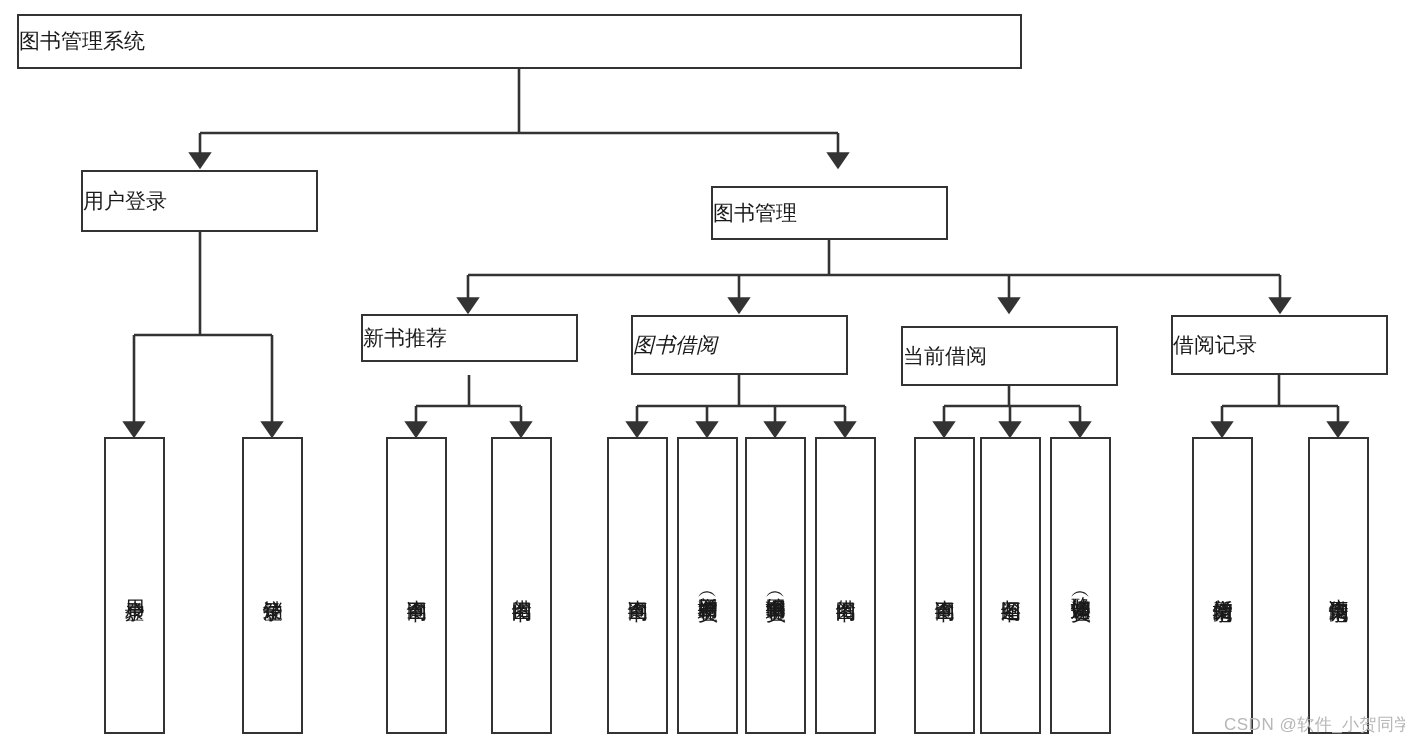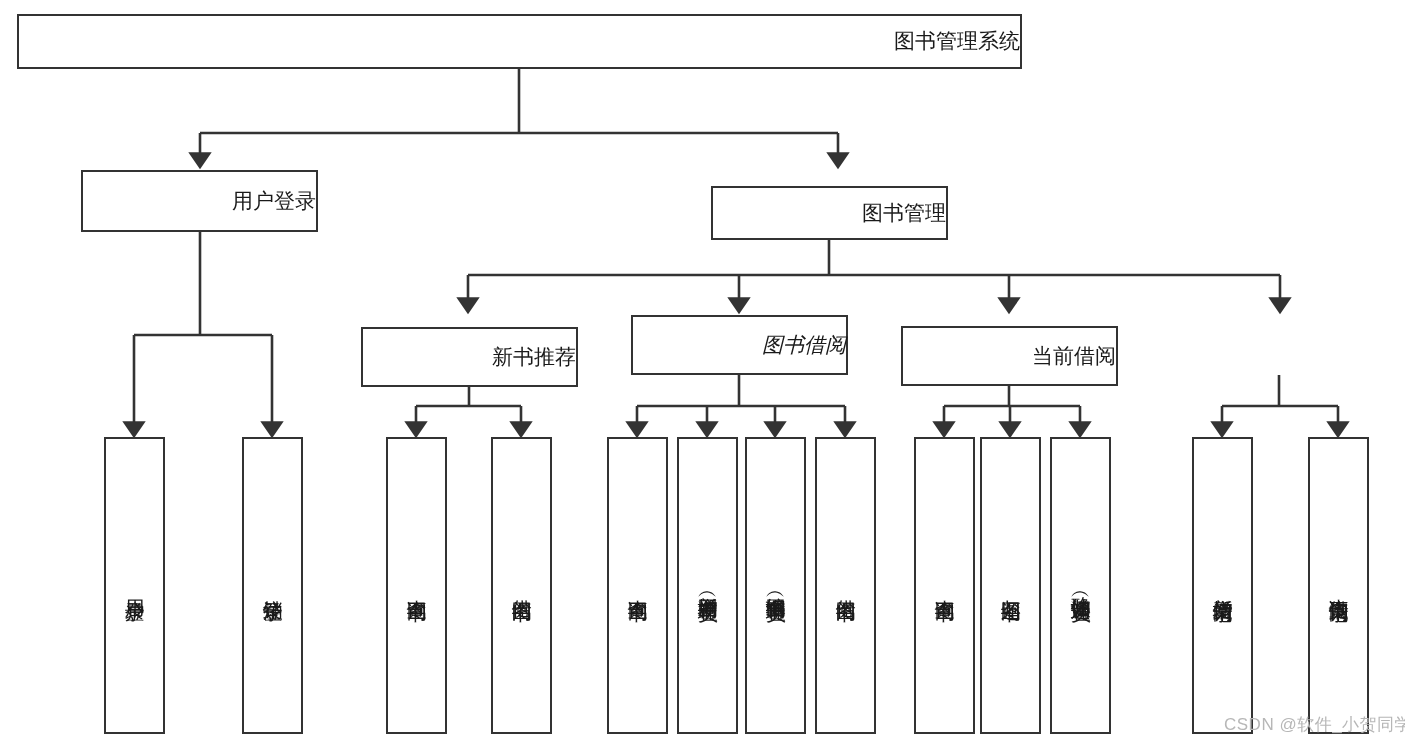--- a/index.html
+++ b/index.html
@@ -22,21 +22,21 @@
     width: 1405px;
     height: 747px;
   }
   .node {
     position: absolute;
     box-sizing: border-box;
     background: #ffffff;
     border: 2px solid #333333;
     display: flex;
     align-items: center;
-    justify-content: flex-end;
+    justify-content: flex-start;
     text-align: center;
     color: #1a1a1a;
   }
   .node-label {
     color: #1a1a1a;
     letter-spacing: 0px;
     line-height: 1.15;
   }
   .node.horizontal .node-label {
     font-size: 21px;
@@ -121,28 +121,31 @@
     <span class="node-label">图书管理系统</span>
   </div>
 
   <div class="node horizontal" style="left:81px; top:170px; width:237px; height:62px;">
     <span class="node-label">用户登录</span>
   </div>
   <div class="node horizontal" style="left:711px; top:186px; width:237px; height:54px;">
     <span class="node-label">图书管理</span>
   </div>
 
-  <div class="node horizontal" style="left:361px; top:327px; width:217px; height:60px;">
+  <div class="node horizontal" style="left:361px; top:314px; width:217px; height:48px;">
     <span class="node-label">新书推荐</span>
   </div>
   <div class="node horizontal" style="left:631px; top:315px; width:217px; height:60px;font-style:italic;">
     <span class="node-label">图书借阅</span>
   </div>
   <div class="node horizontal" style="left:901px; top:315px; width:217px; height:60px;margin-top:11px;">
     <span class="node-label">当前借阅</span>
+  </div>
+  <div class="node horizontal" style="left:1171px; top:315px; width:217px; height:60px;">
+    <span class="node-label">借阅记录</span>
   </div>
 
   <div class="node vertical" style="left:104px; top:437px; width:61px; height:297px;">
     <span class="node-label">用户登录</span>
   </div>
   <div class="node vertical" style="left:242px; top:437px; width:61px; height:297px;">
     <span class="node-label">注销登录</span>
   </div>
 
   <div class="node vertical" style="left:386px; top:437px; width:61px; height:297px;">

